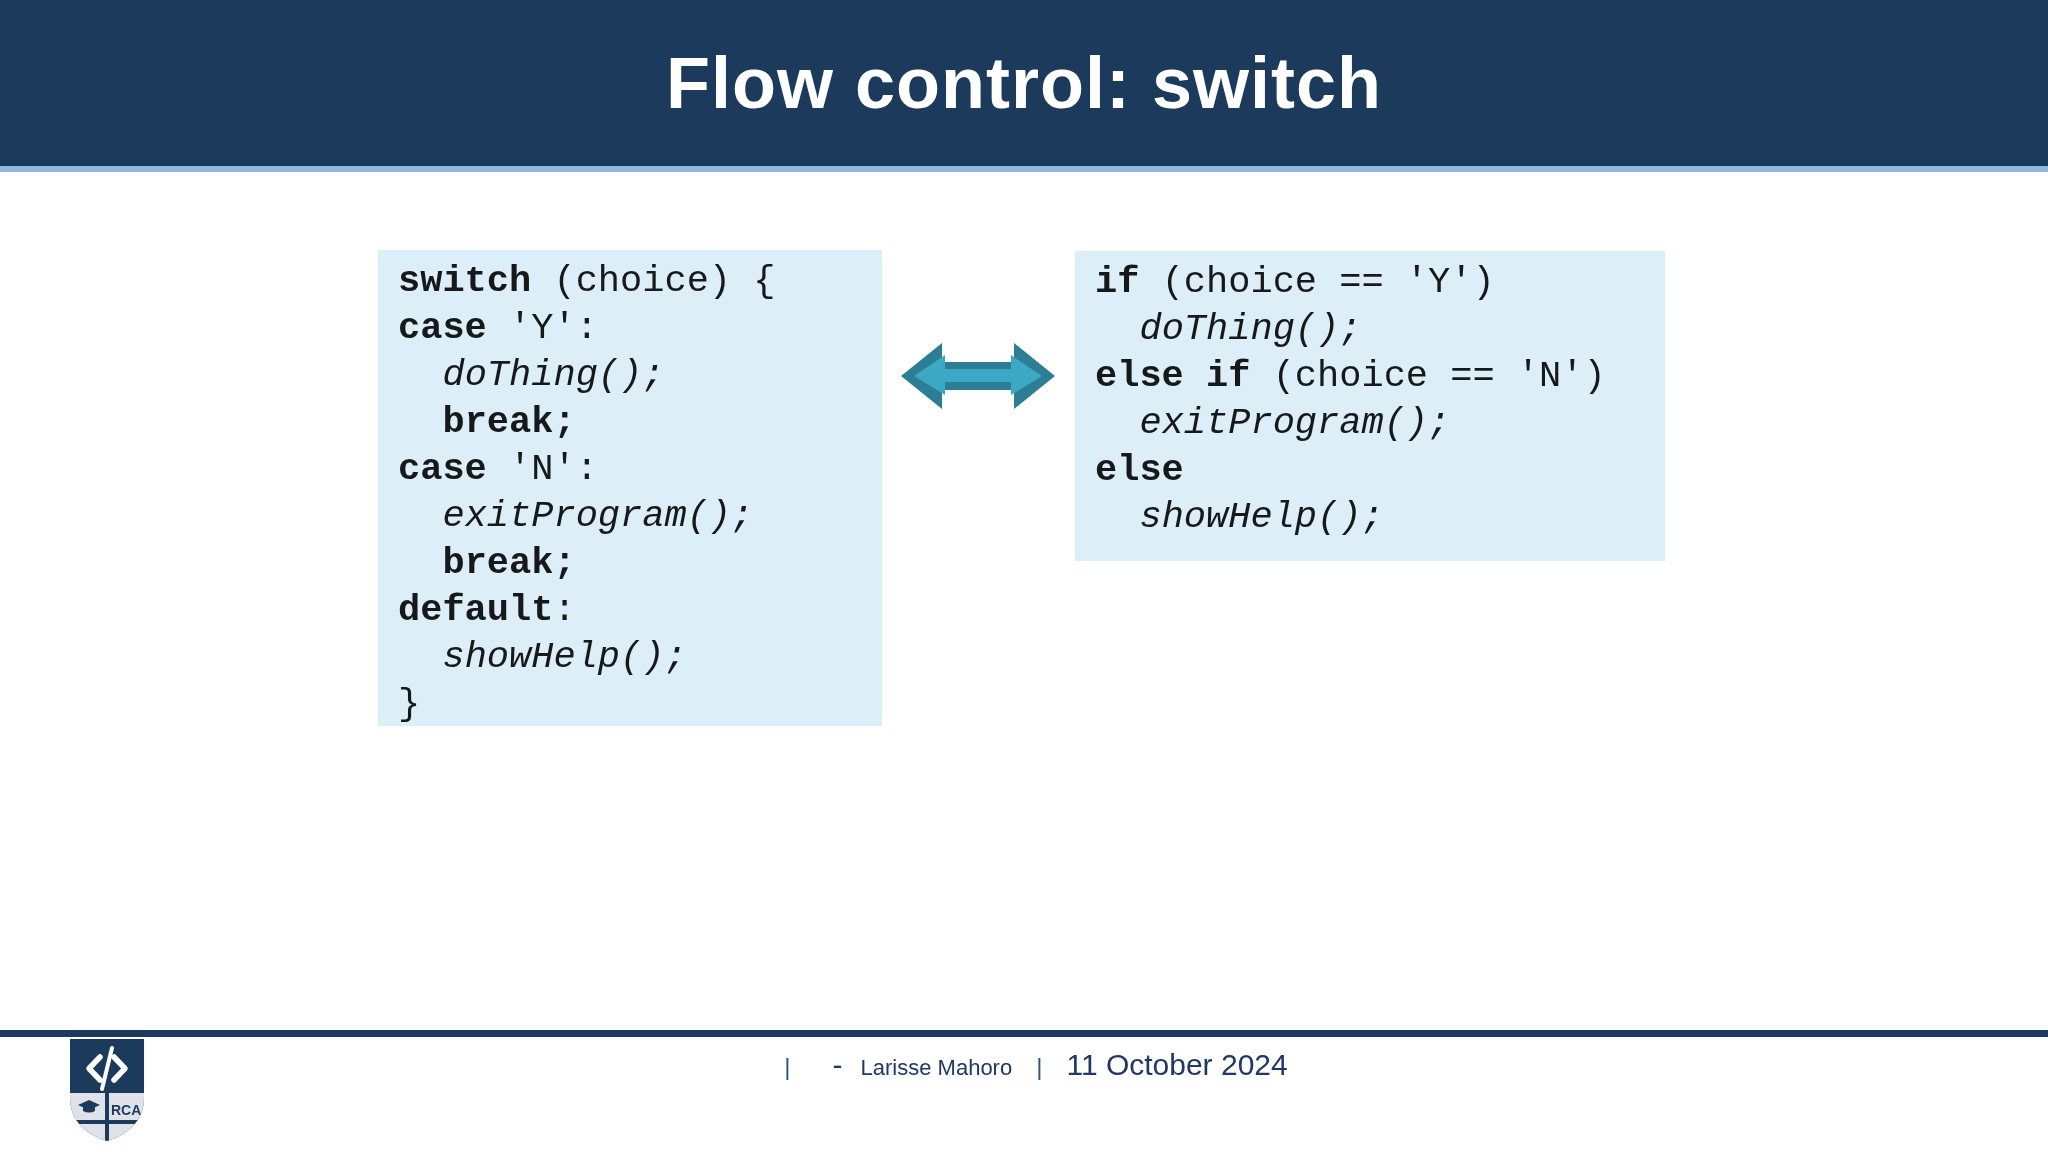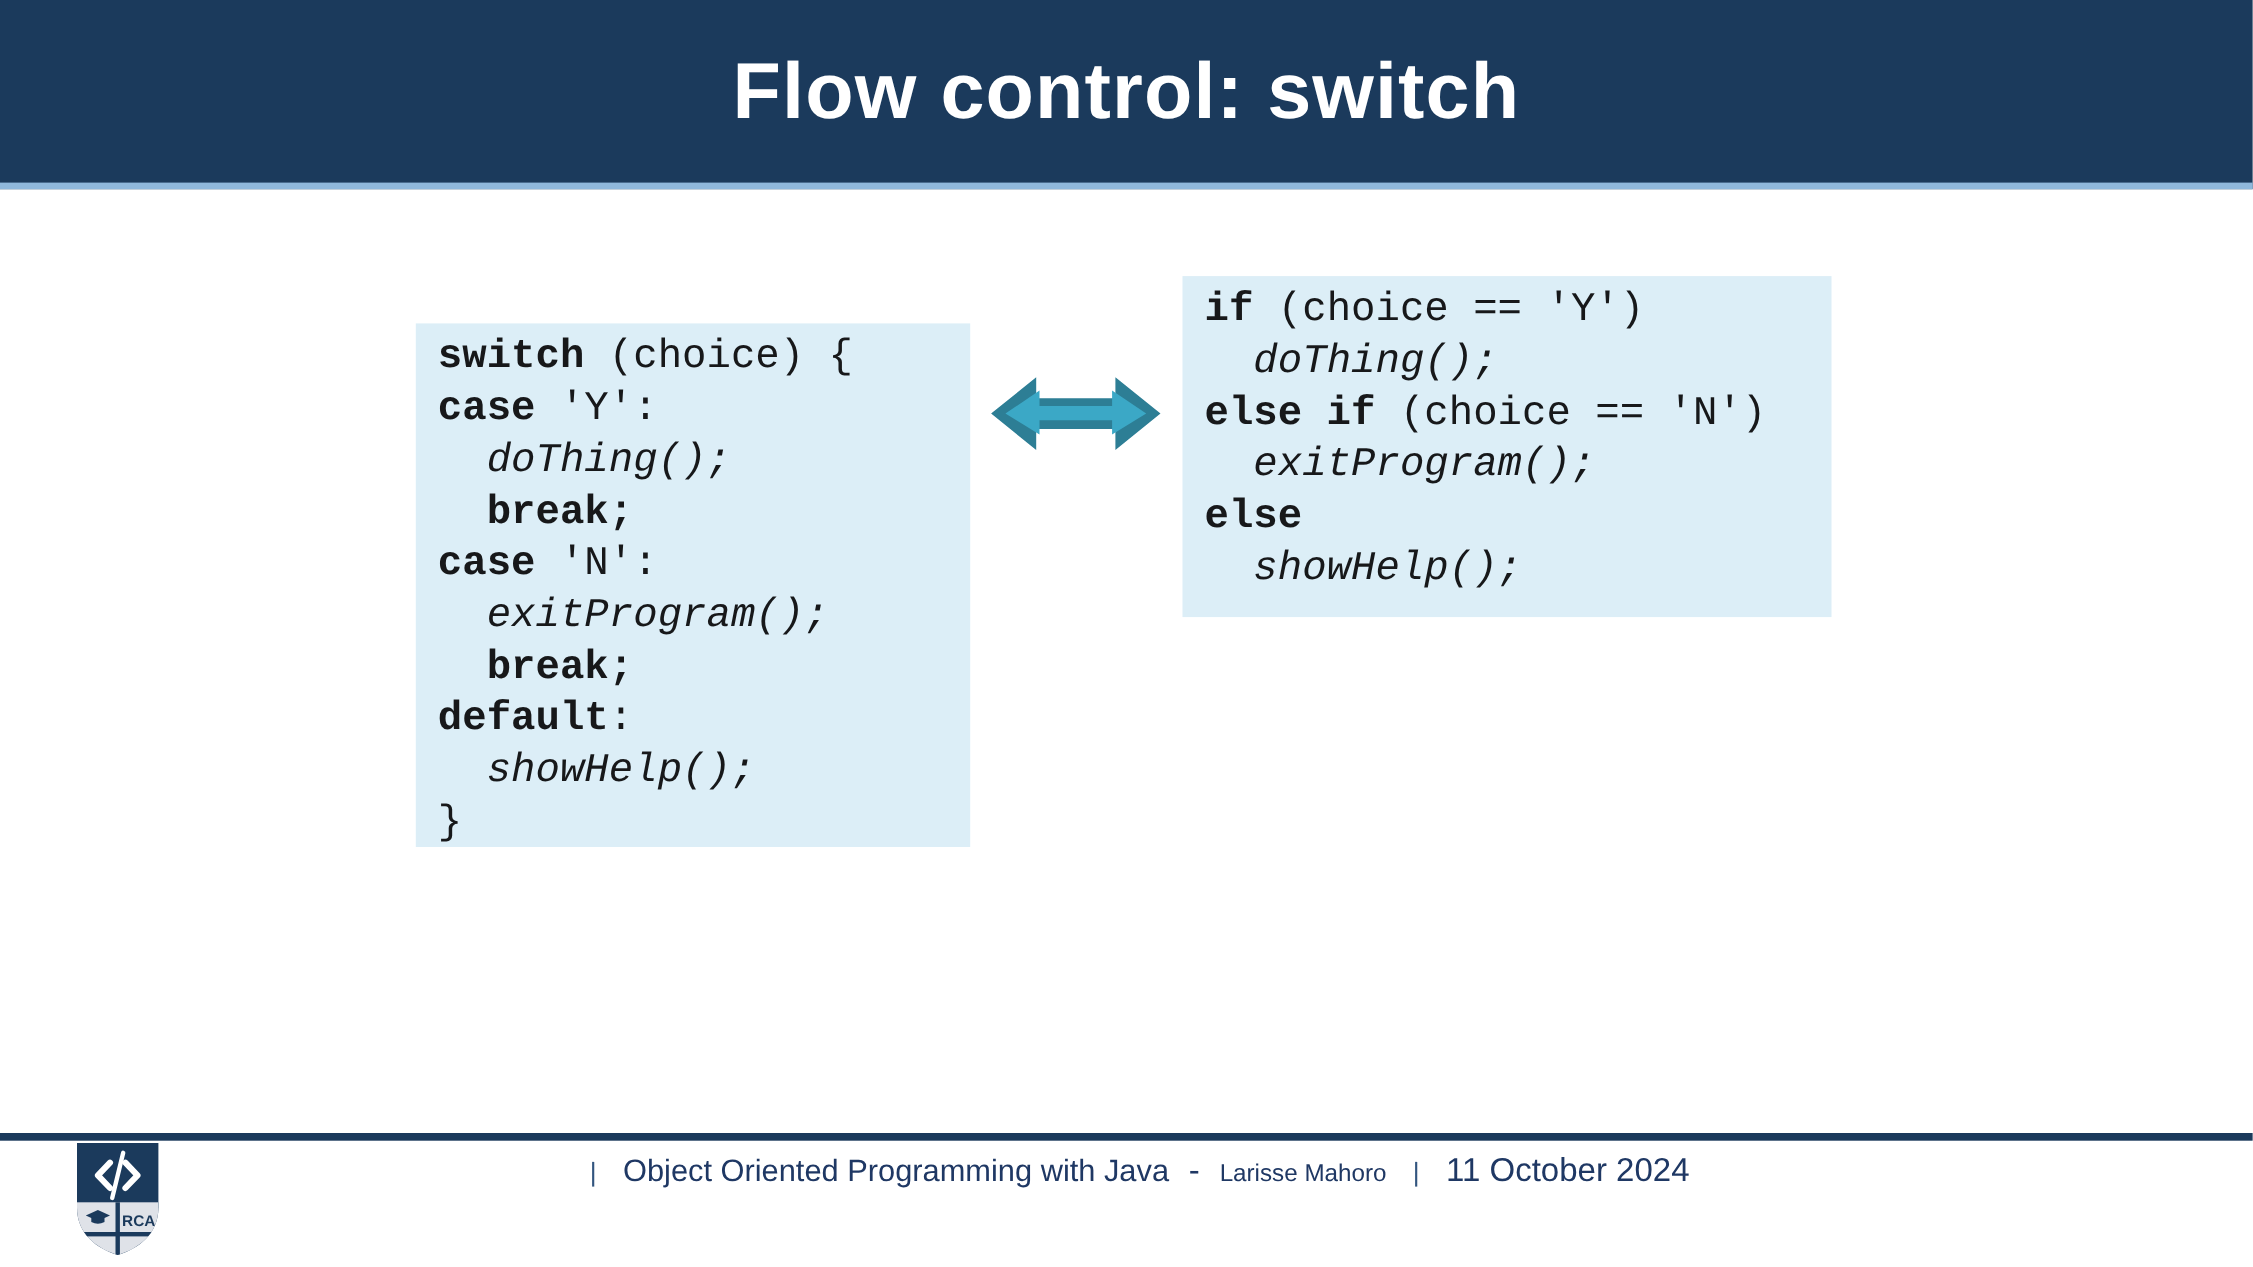--- a/index.html
+++ b/index.html
@@ -33,21 +33,21 @@
 
   
   .code-block{
     position:absolute;background:var(--code-bg);
     font-family:"Liberation Mono","DejaVu Sans Mono",monospace;
     font-size:37px;line-height:47px;color:var(--code-text);
     padding:8px 0 0 20px;white-space:pre;
   }
   .code-block .b{font-weight:bold;}
   .code-block .i{font-style:italic;}
-  #switch-block{left:378px;top:250px;width:504px;height:476px;margin-top:44px;}
+  #switch-block{left:378px;top:250px;width:504px;height:476px;}
   #if-block{left:1075px;top:251px;width:590px;height:310px;}
 
   
   .arrow-wrap{position:absolute;left:898px;top:335px;width:160px;height:82px;}
 
   
   .callout{
     position:absolute;left:772px;top:786px;width:548px;height:177px;
     background:var(--callout-bg);
     border:7px solid var(--callout-border);
@@ -123,20 +123,19 @@
       <g>
         <polygon class="cap" points="14,69 25,64 36,69 25,74"></polygon>
         <path class="cap" d="M19,71 h12 v4 q-6,3 -12,0 Z"></path>
       </g>
       <text class="rca" x="47" y="79">RCA</text>
     </g>
   </svg>
 
   <div class="footer-text">
     <span class="sep">|</span>
-    <span class="course">Object Oriented Programming with Java</span>
     <span class="dash">-</span>
     <span class="author">Larisse Mahoro</span>
     <span class="sep">|</span>
     <span class="date">11 October 2024</span>
   </div>
 
 </div>
 
 </body></html>

